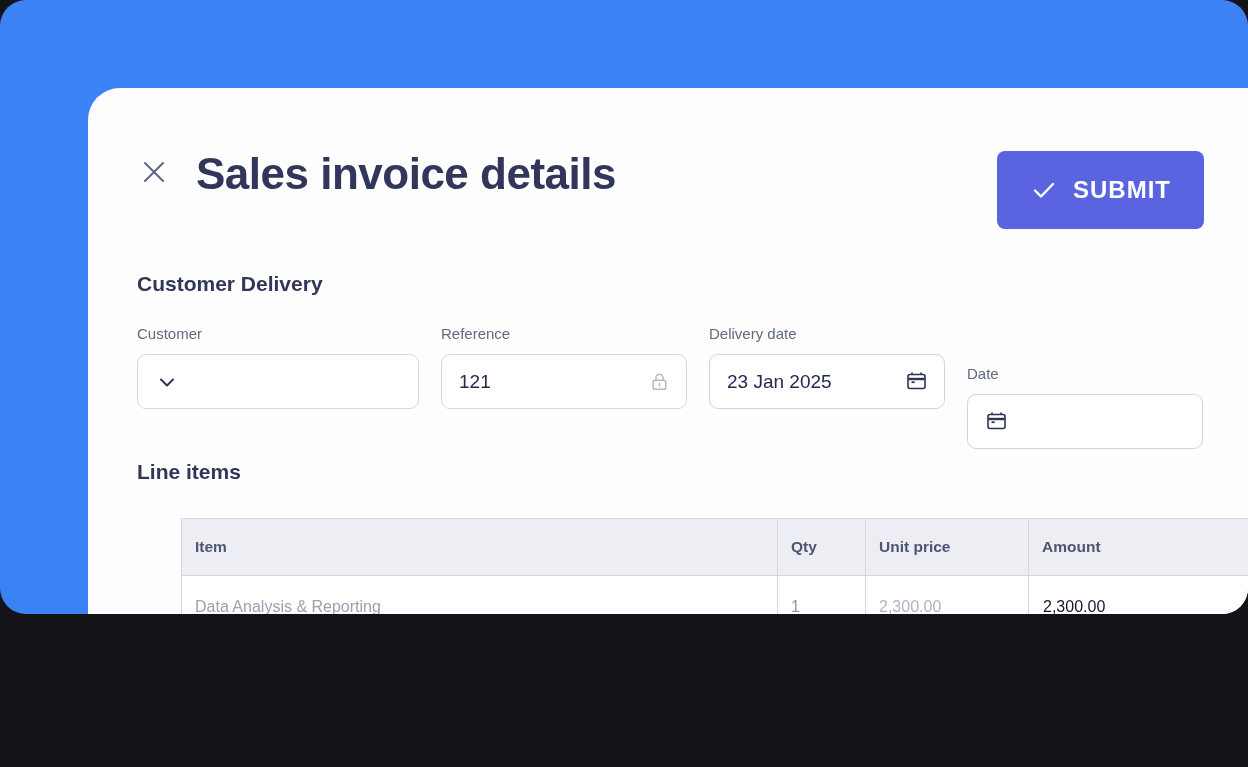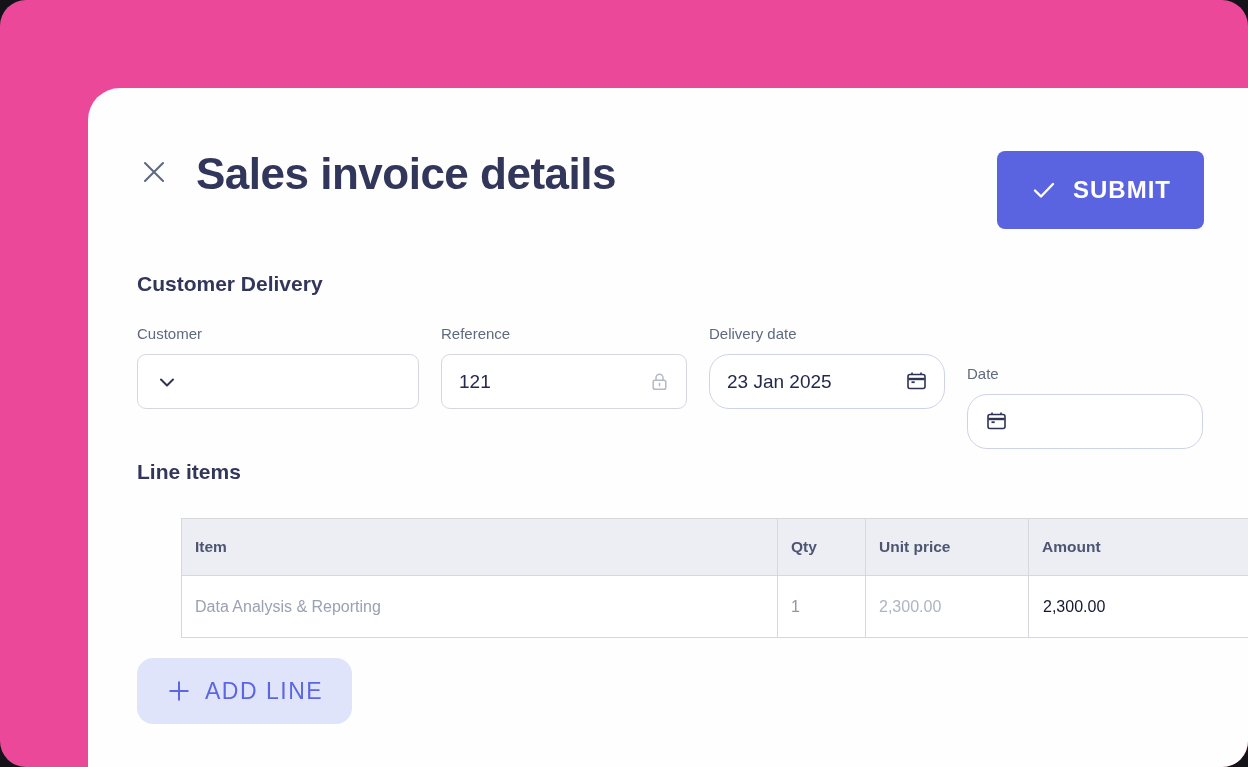--- a/index.html
+++ b/index.html
@@ -3,22 +3,22 @@
 <meta charset="utf-8">
 <style>
   * { margin: 0; padding: 0; box-sizing: border-box; }
   html, body { background: #141418; }
   body {
     font-family: "Liberation Sans", "DejaVu Sans", sans-serif;
     width: 1248px; height: 767px;
   }
   .screen {
     position: relative;
-    width: 1248px; height: 767px;
-    background: #ec4899;
+    width: 1248px; height: 614px;
+    background: #3b82f6;
     border-radius: 26px;
     overflow: hidden;
   }
   .card {
     position: absolute;
     left: 88px; top: 88px; right: 0; bottom: 0;
     background: #FEFEFE;
     border-top-left-radius: 32px;
   }
 
@@ -67,21 +67,21 @@
     height: 55px; width: 100%;
     background: #FFFFFF;
     border: 1px solid #D6D8DE;
     border-radius: 9px;
     display: flex; align-items: center;
     padding: 0 16px 0 17px;
     font-size: 19px; color: #242A4E;
     cursor: pointer;
   }
   .field-box .value { flex: 1; white-space: nowrap; overflow: hidden; }
-  .field-date .field-box { border-color: #CFD3E6; border-radius: 20px; }
+  .field-date .field-box { border-color: #CFD3E6; }
   .f-customer { left: 49px;  top: 266px; width: 282px; }
   .f-reference{ left: 353px; top: 266px; width: 246px; }
   .f-delivery { left: 621px; top: 266px; width: 236px; }
   .f-date     { left: 879px; top: 266px; width: 236px; margin-top: 40px; }
 
   
   .line-table {
     position: absolute; left: 49px; top: 430px; right: 0;
     border: 1px solid #D6D8DE; border-right: none;
     font-size: 16px;

